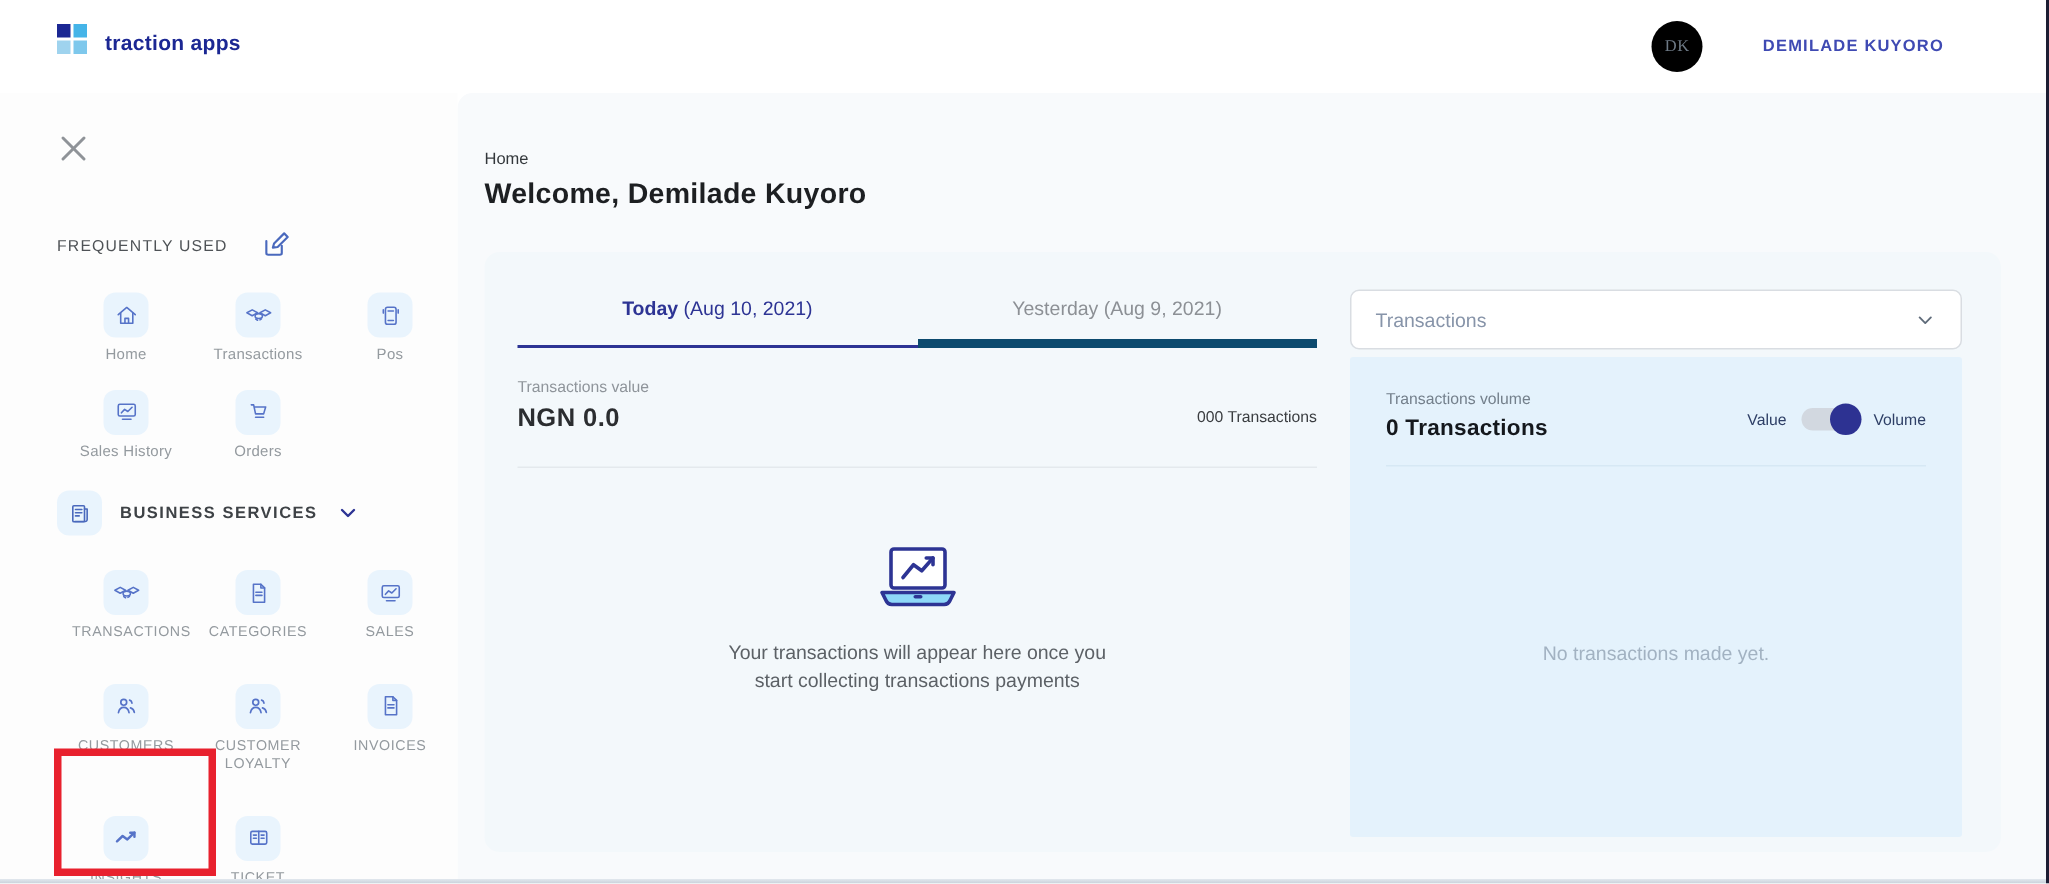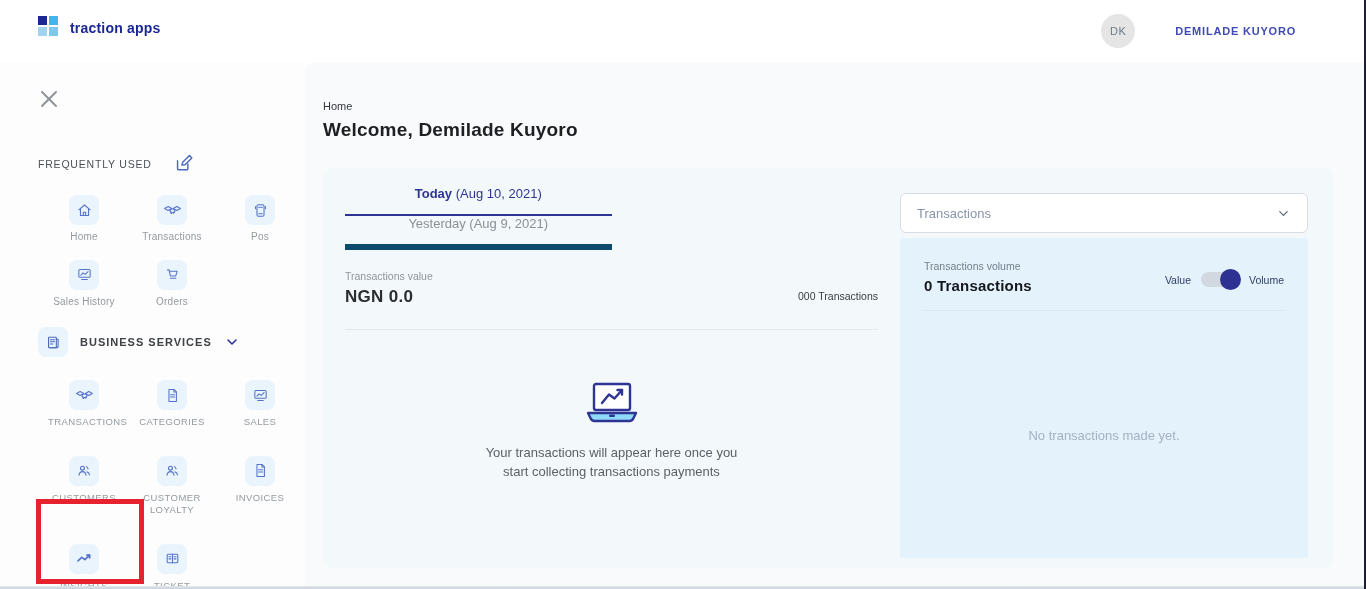--- a/index.html
+++ b/index.html
@@ -8,22 +8,22 @@
 
   
   .header { position:absolute; top:0; left:0; width:1366px; height:62px; background:#ffffff; z-index:5; }
   .brand { position:absolute; left:38px; top:16px; display:flex; align-items:flex-end; gap:12px; cursor:pointer; }
   .logo-grid { width:20px; height:20px; display:grid; grid-template-columns:9px 9px; grid-template-rows:9px 9px; gap:2px; }
   .logo-grid i { display:block; }
   .logo-a { background:#1b2793; } .logo-b { background:#45b4e8; }
   .logo-c { background:#9fd3ee; } .logo-d { background:#7ec8ec; }
   .brand-name { font-size:14px; font-weight:700; color:#1b2793; letter-spacing:.2px; }
   .user-area { position:absolute; right:70px; top:14px; display:flex; align-items:center; gap:40px; }
-  .avatar { width:34px; height:34px; border-radius:50%; background:#e5e5e5; color:#6e7a86; font-size:11px;
-            display:flex; align-items:center; justify-content:center; letter-spacing:.5px; cursor:pointer; }
+  .avatar { width:34px; height:34px; border-radius:50%; background:#000000; color:#6e7a86; font-size:11px;
+            display:flex; align-items:center; justify-content:center; letter-spacing:.5px; cursor:pointer;font-family:Liberation Serif, serif; }
   .user-name { font-size:11px; font-weight:700; color:#3f4ab3; letter-spacing:.8px; cursor:pointer; }
 
   
   .sidebar { position:absolute; top:62px; left:0; width:305px; bottom:0; background:#fdfdfd; z-index:4; }
   .close-btn { position:absolute; left:38px; top:26px; width:22px; height:22px; cursor:pointer; }
   .sec-head { position:absolute; left:38px; top:92px; display:flex; align-items:center; gap:22px; }
   .sec-title { font-size:10.5px; color:#4e5256; letter-spacing:.8px; }
   .edit-ic { cursor:pointer; }
 
   .nav-grid { position:absolute; left:40px; display:grid; grid-template-columns:88px 88px 88px; align-items:start; }
@@ -42,21 +42,21 @@
   .annotation-box { position:absolute; left:36px; top:437px; width:108px; height:85px;
                     border:5px solid #e8212e; z-index:20; pointer-events:none; }
 
   
   .main { position:absolute; top:62px; left:305px; right:0; bottom:0; background:#f8fafc; border-top-left-radius:10px; z-index:3; }
   .breadcrumb { position:absolute; left:18px; top:38px; font-size:11px; color:#33373b; cursor:pointer; }
   .page-title { position:absolute; left:18px; top:57px; font-size:19px; font-weight:700; color:#1d1f22; letter-spacing:.2px; }
 
   .card { position:absolute; left:18px; top:106px; width:1011px; height:400px; background:#f3f8fb; border-radius:10px; display:flex; }
   .card-left { width:577px; padding:0 22px; }
-  .tabs { display:flex; margin-top:18px;flex-direction:column; }
+  .tabs { display:flex; margin-top:30px; }
   .tab { width:50%; text-align:center; padding-bottom:13px; font-size:13px; cursor:pointer; }
   .tab-active { color:#2d3494; border-bottom:2px solid #2d3494; }
   .tab-active .tab-strong { font-weight:700; }
   .tab-idle { color:#8c9095; border-bottom:6px solid #0c4a6e; }
 
   .summary-row { display:flex; justify-content:space-between; margin-top:20px; }
   .summary-label { font-size:10.5px; color:#8f959b; }
   .summary-value { font-size:17px; font-weight:700; color:#2b2d30; margin-top:5px; letter-spacing:.3px; }
   .summary-count { font-size:10.5px; color:#3a3d40; align-self:center; margin-top:14px; }
   .card-divider { border-top:1px solid #e4e9ed; margin-top:22px; }

